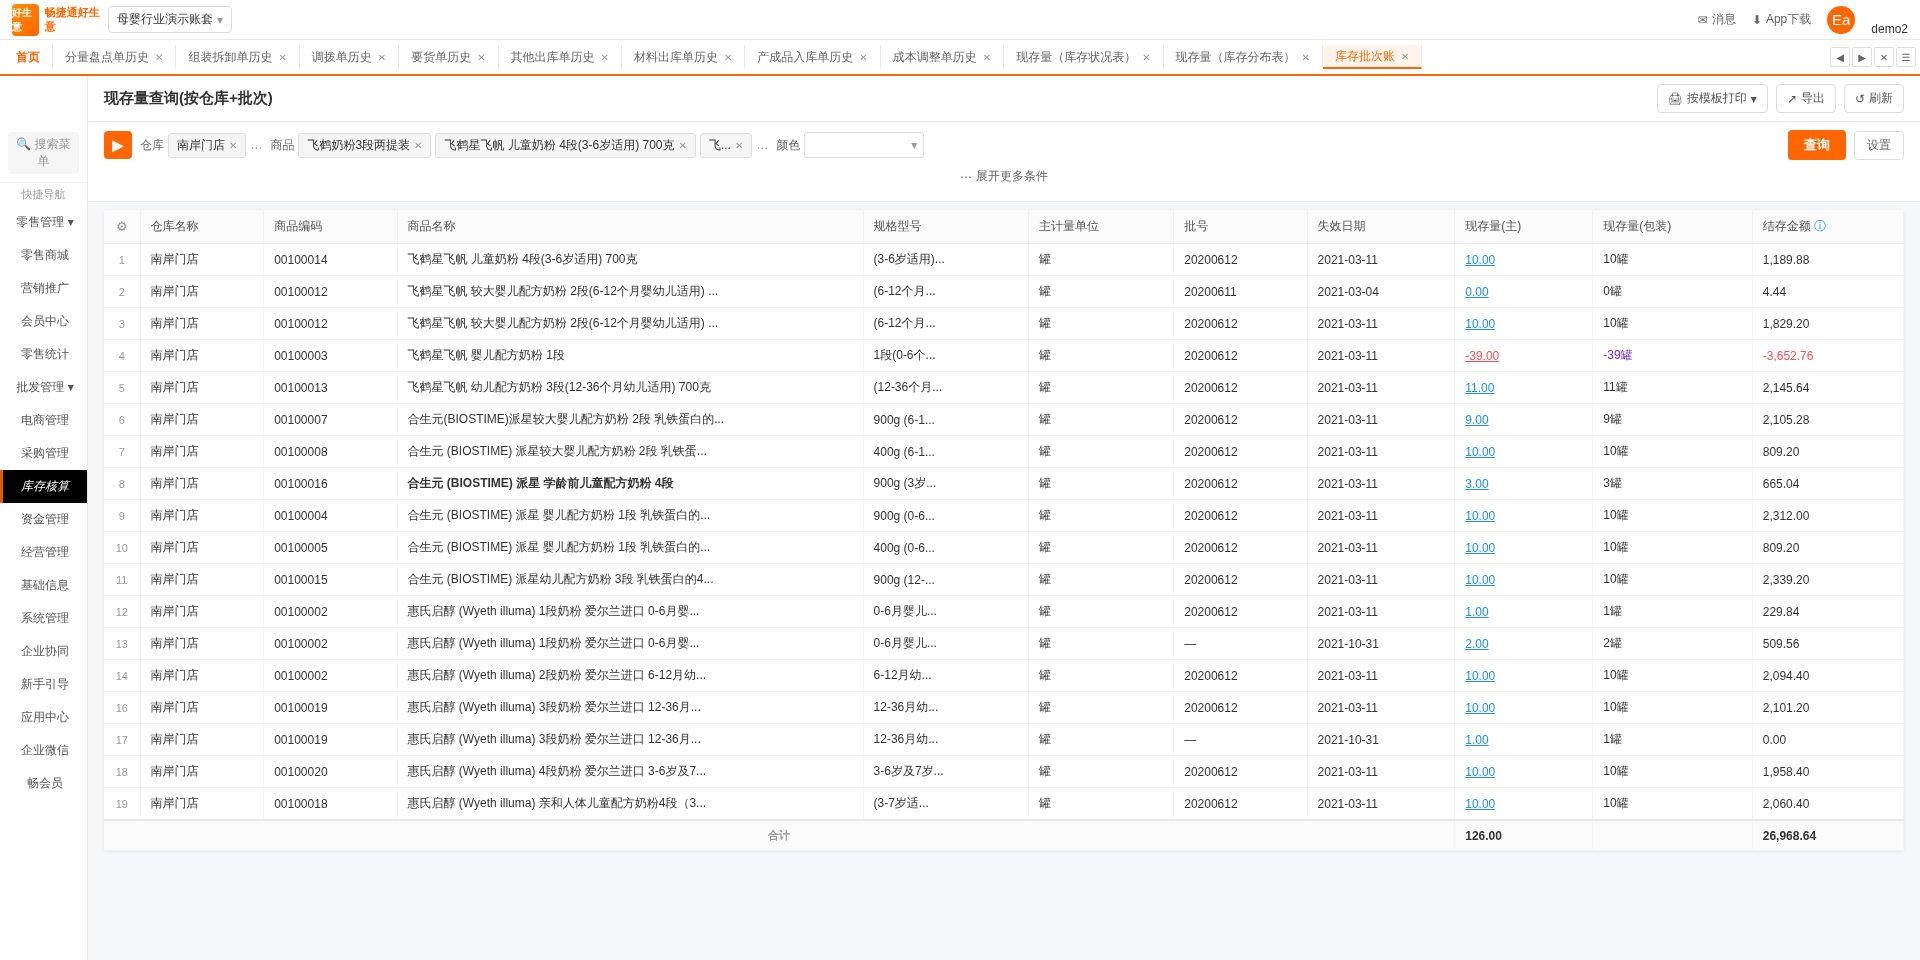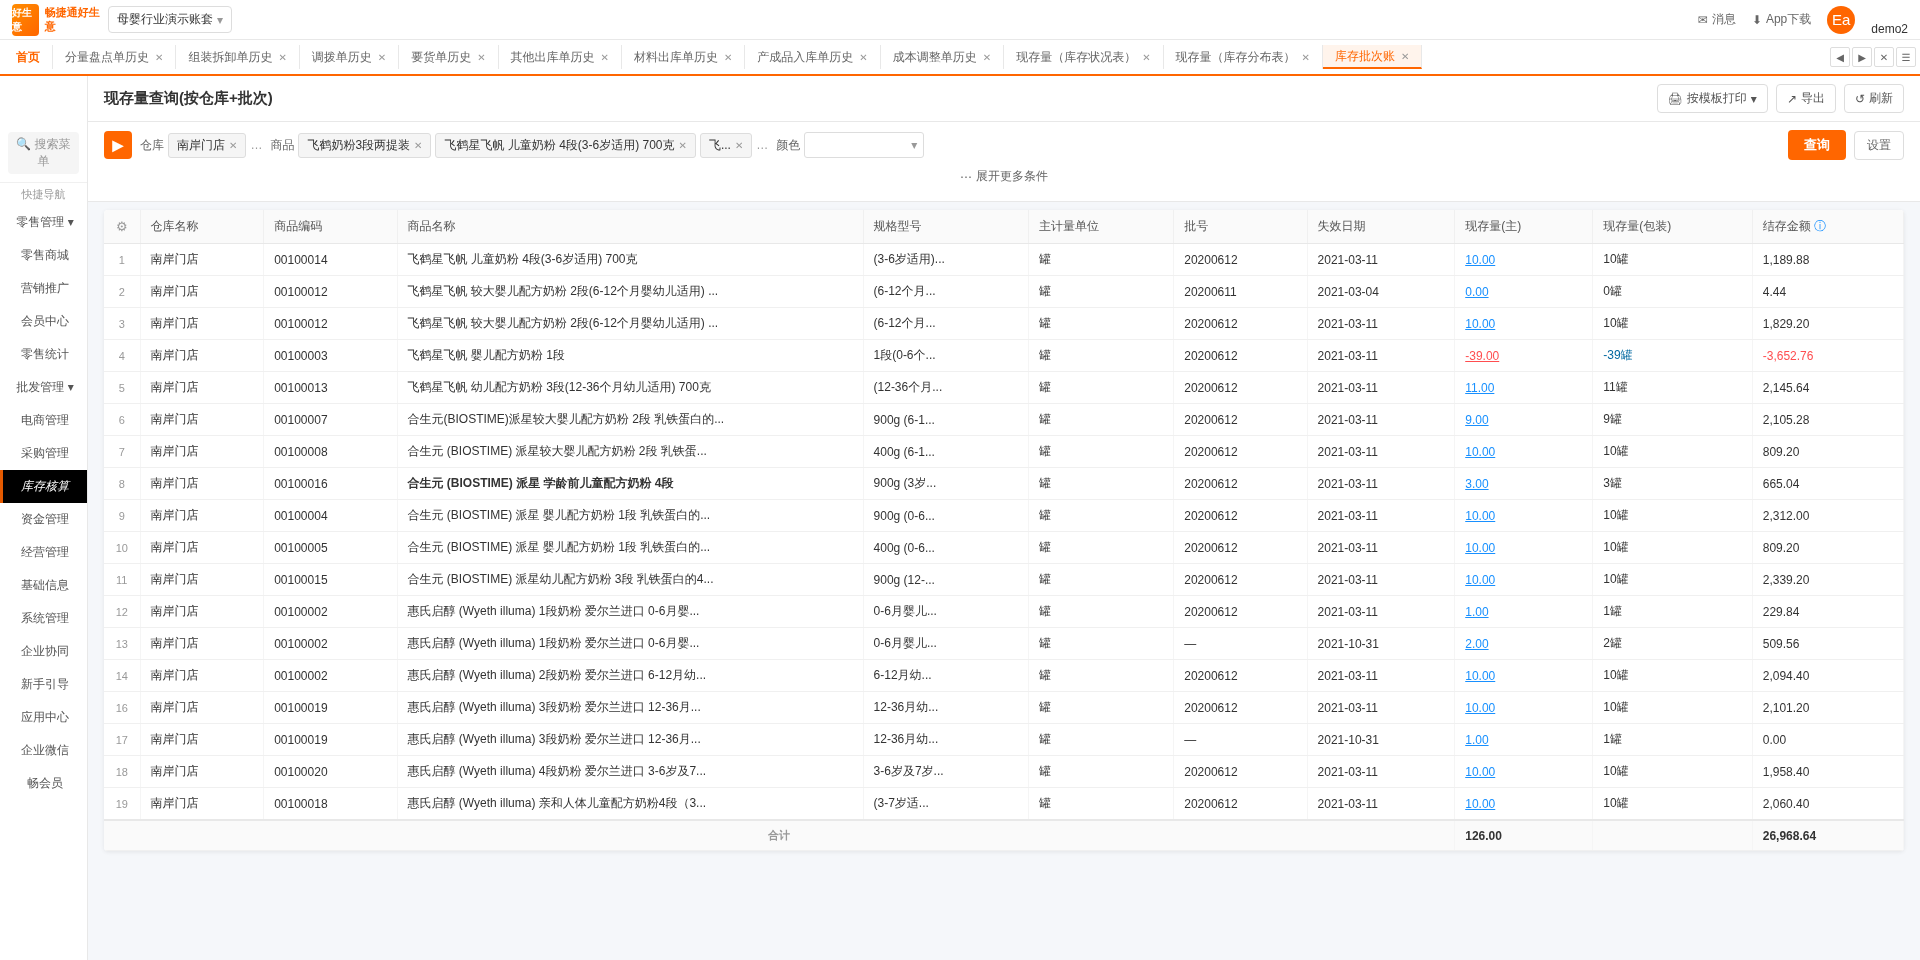--- a/index.html
+++ b/index.html
@@ -352,21 +352,21 @@
             <tr>
     <td>4</td>
     <td>南岸门店</td>
     <td>00100003</td>
     <td style="max-width:260px;overflow:hidden;text-overflow:ellipsis;">飞鹤星飞帆 婴儿配方奶粉 1段</td>
     <td>1段(0-6个...</td>
     <td>罐</td>
     <td>20200612</td>
     <td>2021-03-11</td>
     <td style="color:#ff4d4f;"><span class="link-val" style="color:#ff4d4f;">-39.00</span></td>
-    <td style="color:#0369a1;">-39罐</td>
+    <td style="color:#6d28d9;">-39罐</td>
     <td style="color:#ff4d4f;">-3,652.76</td>
   </tr>
             <tr>
     <td>5</td>
     <td>南岸门店</td>
     <td>00100013</td>
     <td style="max-width:260px;overflow:hidden;text-overflow:ellipsis;">飞鹤星飞帆 幼儿配方奶粉 3段(12-36个月幼儿适用) 700克</td>
     <td>(12-36个月...</td>
     <td>罐</td>
     <td>20200612</td>

